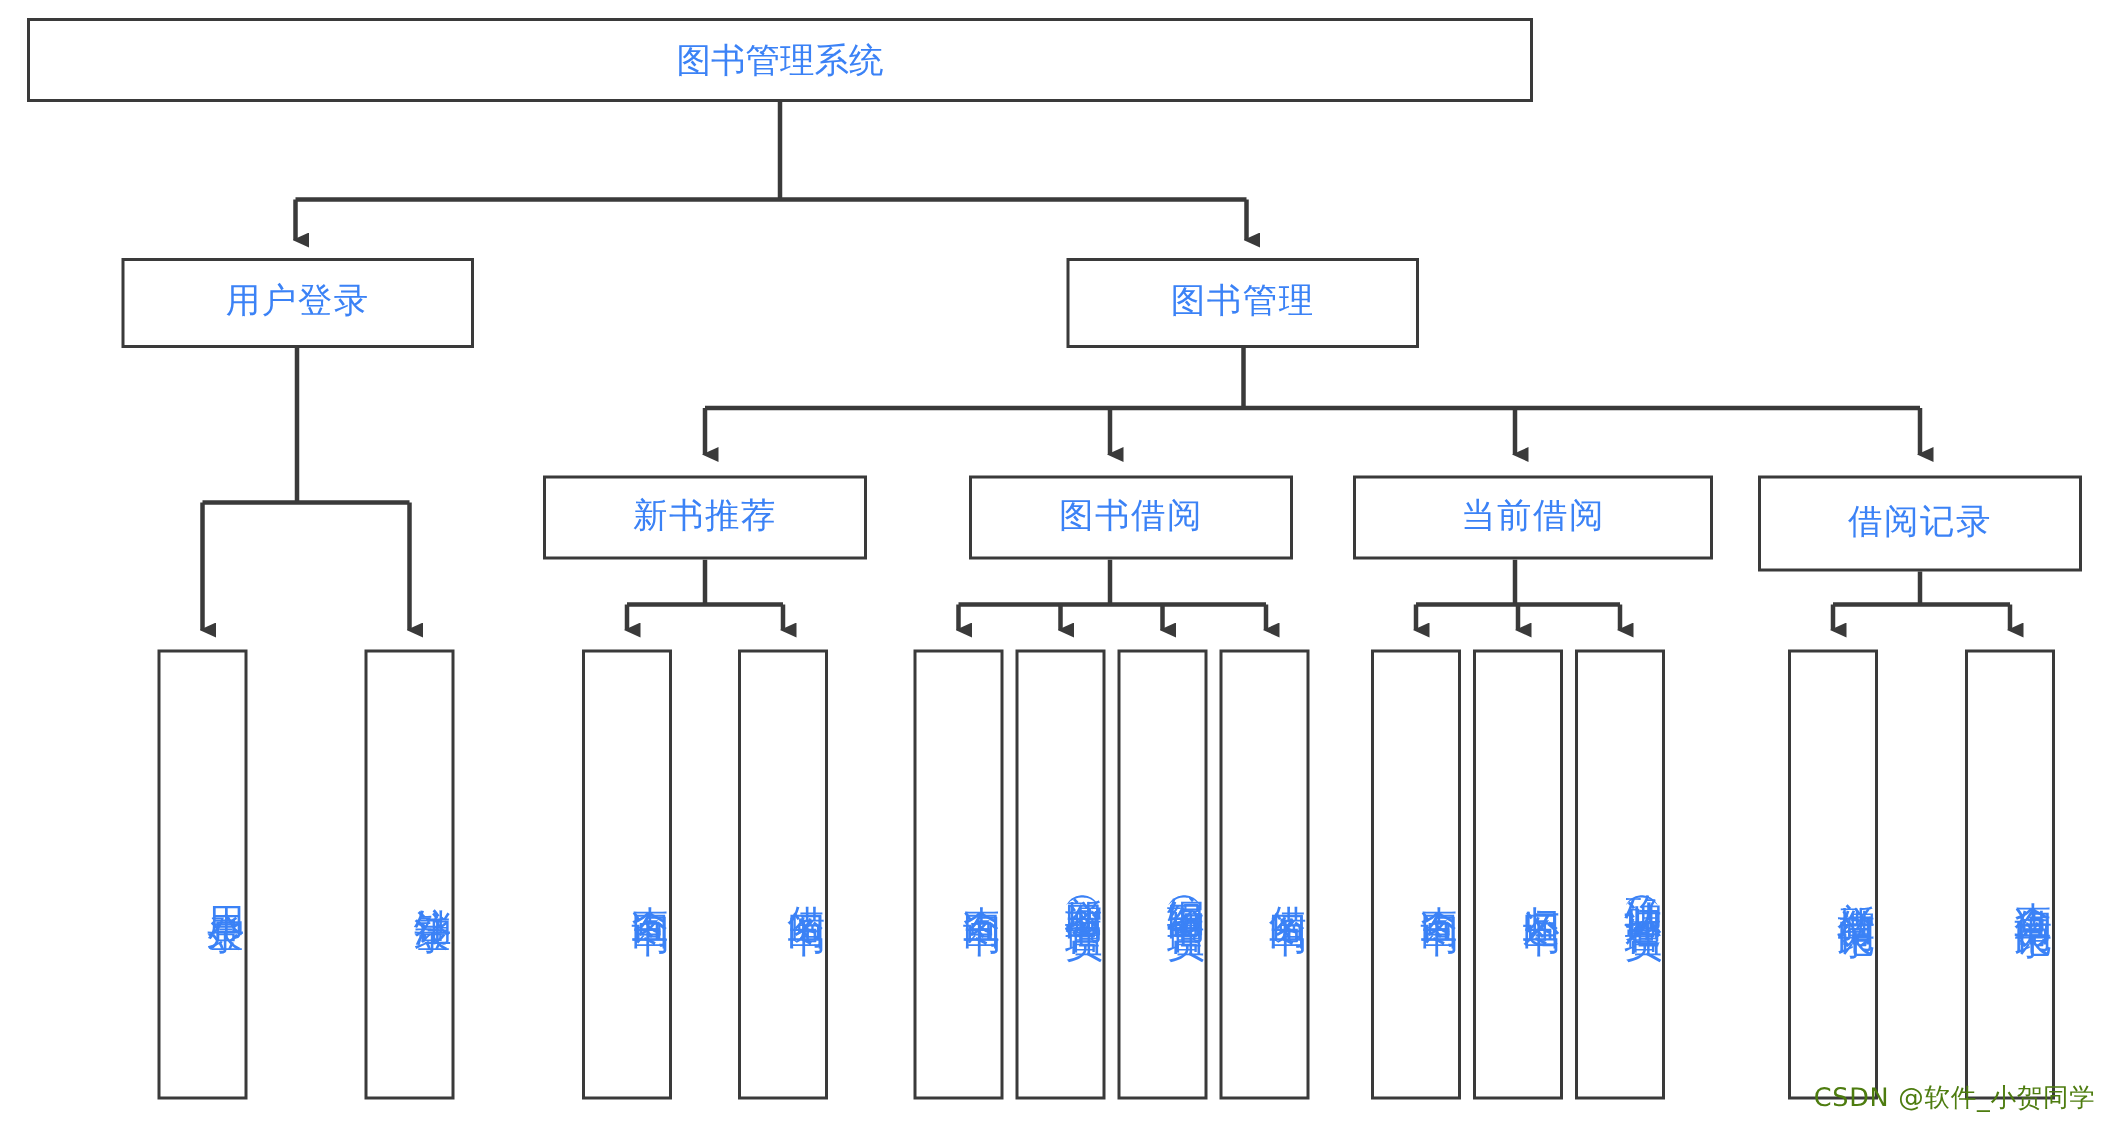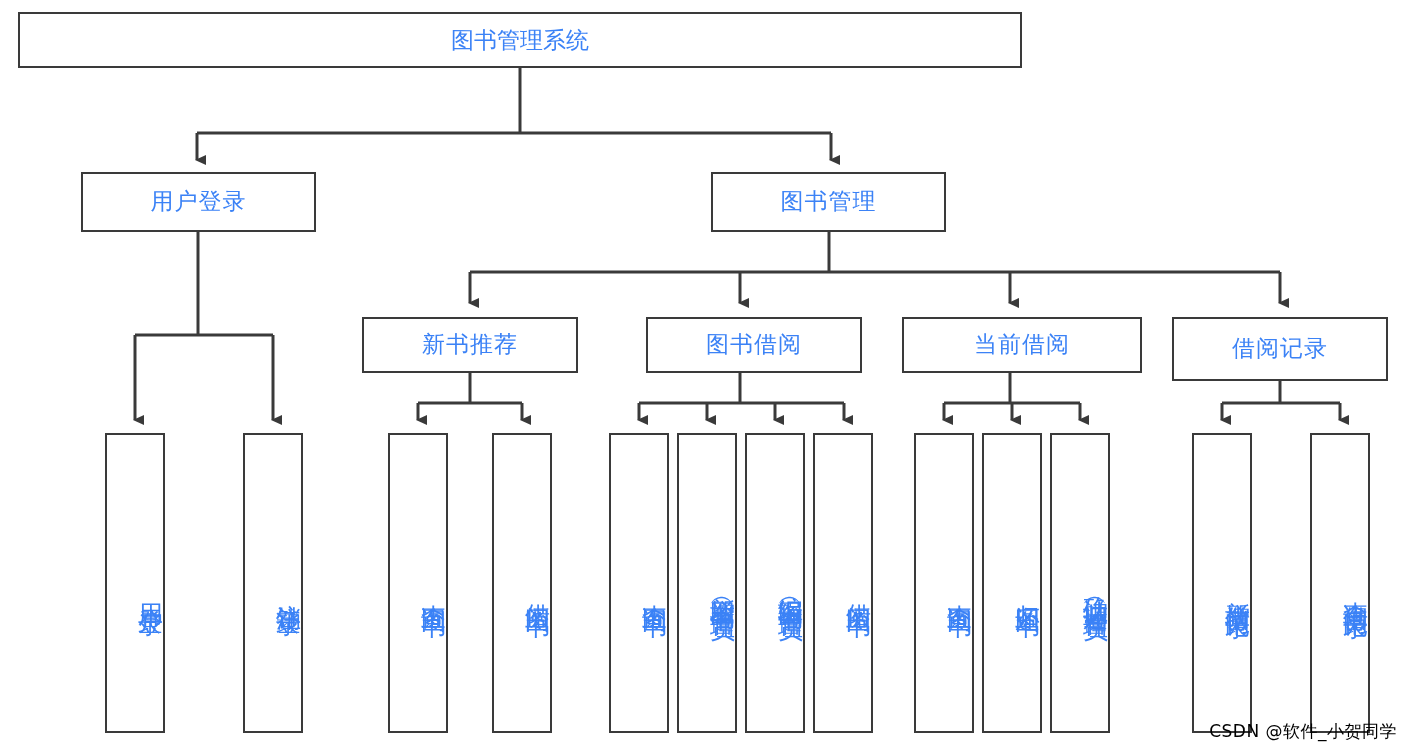--- a/index.html
+++ b/index.html
@@ -57,21 +57,21 @@
   .node.vert > .vtext {
     writing-mode: vertical-rl;
     text-orientation: upright;
     display: block;
   }
   .watermark {
     position: absolute;
     right: 8px;
     bottom: 4px;
     font-size: 17px;
-    color: #000000;
+    color: #4d7c0f;
     letter-spacing: 0.5px;
     white-space: nowrap;
   }
 </style>
 </head>
 <body>
 
 <div id="canvas">
 
   <svg class="edges" viewBox="0 0 1405 747" xmlns="http://www.w3.org/2000/svg">

